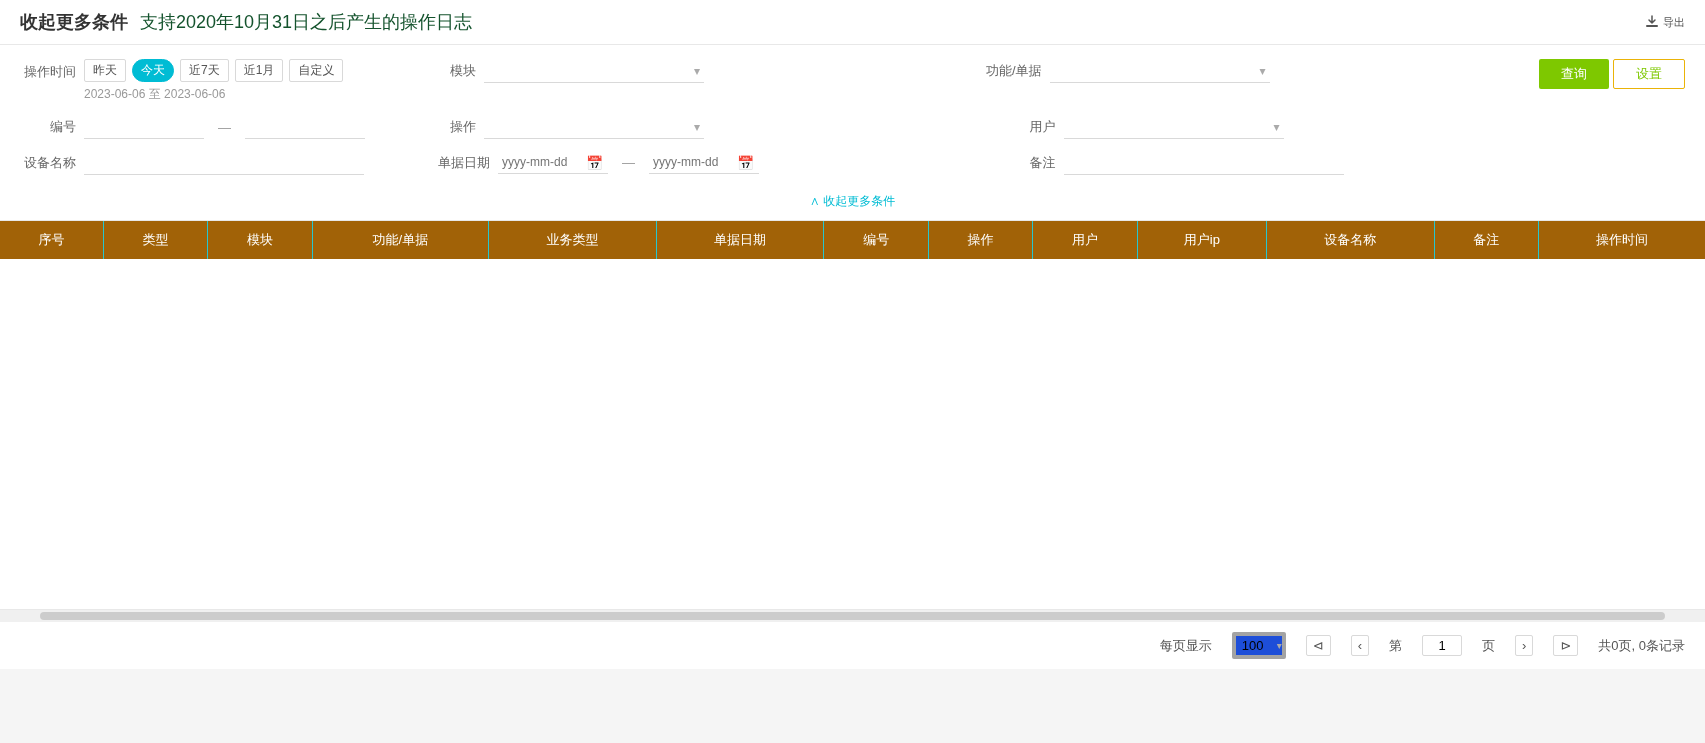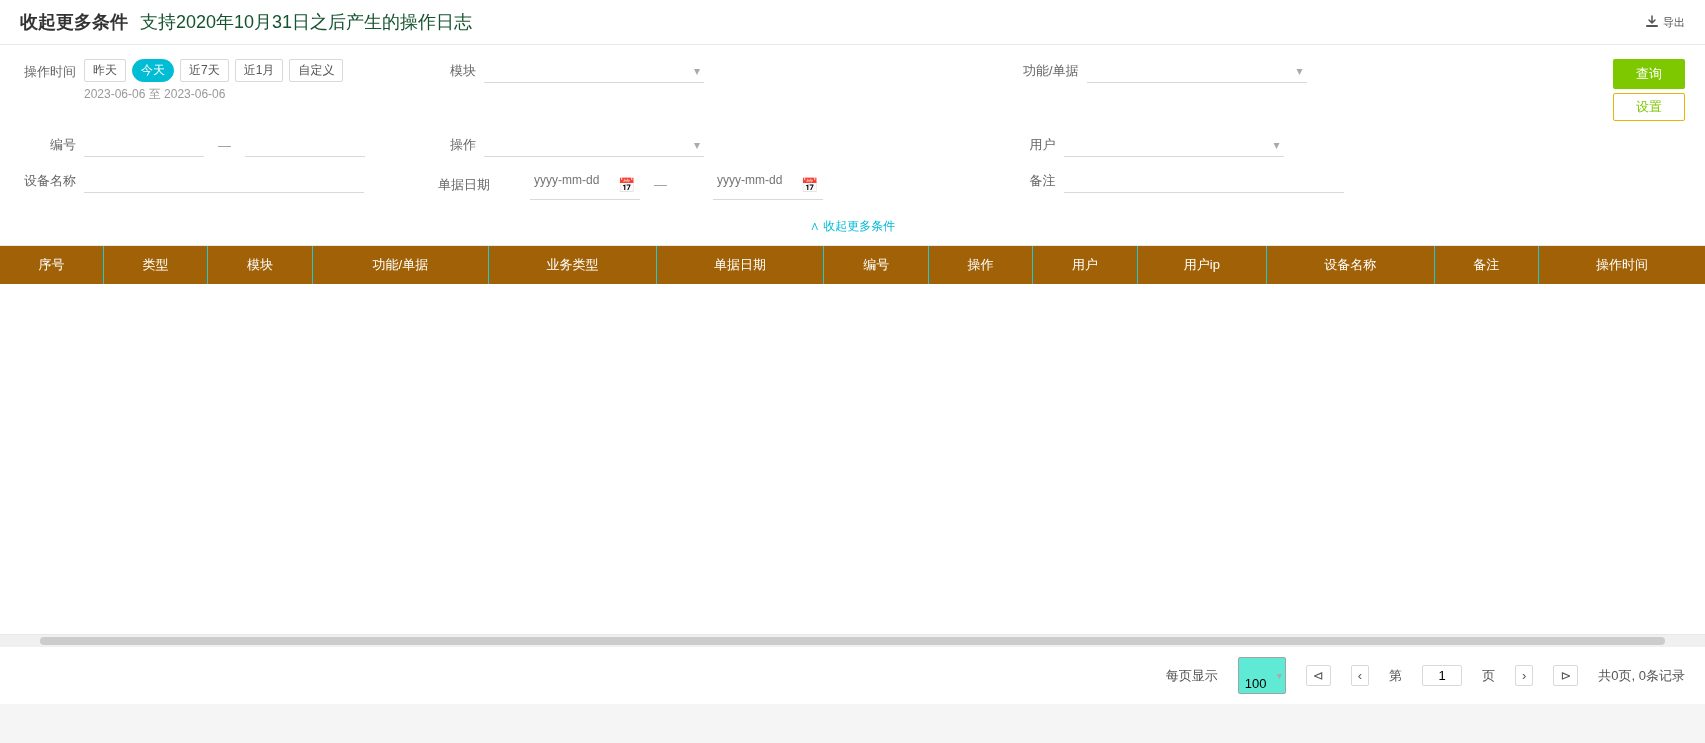--- a/index.html
+++ b/index.html
@@ -173,27 +173,26 @@
     }
 
     .date-input-wrapper {
       display: flex;
       align-items: center;
       position: relative;
     }
     .date-input {
       border: none;
       border-bottom: 1px solid #d9d9d9;
-      padding: 4px 24px 12px 4px;
+      padding: 4px 24px 4px 4px;
       font-size: 12px;
       color: #bbb;
       background: transparent;
       outline: none;
       width: 110px;
-      margin-left: 32px;
     }
     .calendar-icon {
       position: absolute;
       right: 4px;
       color: #00bcd4;
       font-size: 14px;
       pointer-events: none;
     }
 
     
@@ -248,26 +247,26 @@
       align-items: center;
       justify-content: flex-end;
       padding: 10px 20px;
       background: #fff;
       border-top: 1px solid #f0f0f0;
       gap: 20px;
       font-size: 13px;
       color: #555;
     }
     .page-size-select {
-      border: 1px solid #a3a3a3;
-      border-radius: 2px;
-      padding: 18px 18px 2px 6px;
+      border: 4px solid #a3a3a3;
+      border-radius: 2px;
+      padding: 2px 18px 2px 6px;
       font-size: 13px;
       appearance: none;
-      background: #5eead4;
+      background: #1d4ed8;
       cursor: pointer;
       position: relative;
     }
     .page-size-wrapper-inner {
       position: relative;
       display: inline-flex;
       align-items: center;
     }
     .page-size-chevron {
       position: absolute;
@@ -342,21 +341,21 @@
     <div style="display:flex;align-items:center;gap:8px;flex:1;">
       <span class="filter-label filter-label-wide">功能/单据</span>
       <div class="filter-select-wrapper">
         <select class="filter-select-line">
           <option value=""></option>
         </select>
         <span class="filter-chevron">▾</span>
       </div>
     </div>
 
-    <div style="display:flex;flex-direction:column;gap:4px;margin-left:16px;">
+    <div style="display:flex;flex-direction:row;gap:4px;margin-left:16px;">
       <button class="query-btn">查询</button>
       <button class="settings-btn">设置</button>
     </div>
   </div>
 
   <div class="filter-row">
 
     <div style="display:flex;align-items:center;gap:8px;width:400px;">
       <span class="filter-label">编号</span>
       <input class="filter-input-line" type="text" style="width: 120px;">

